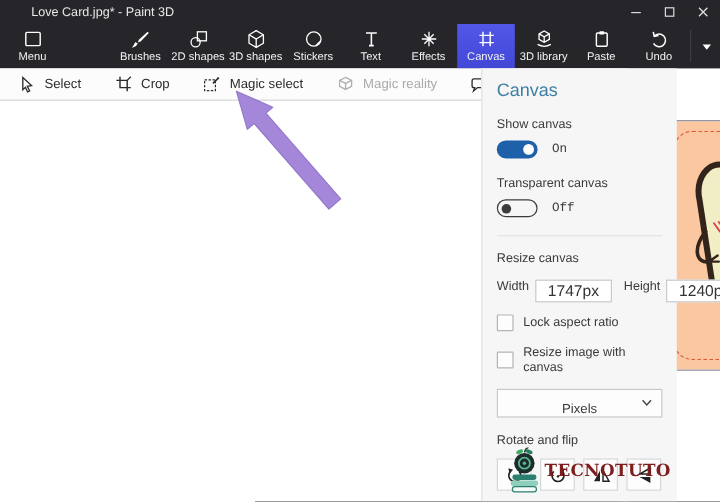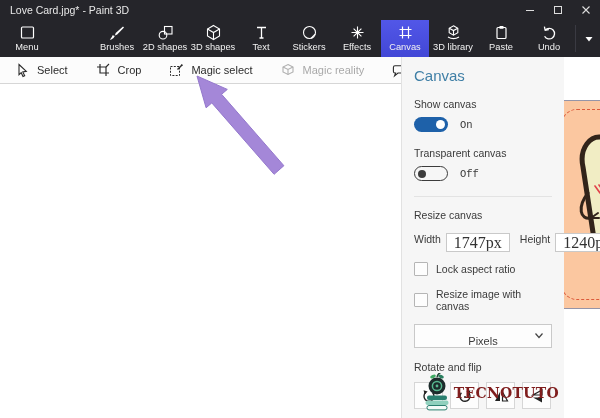--- a/index.html
+++ b/index.html
@@ -1,21 +1,21 @@
 <!DOCTYPE html>
 <html><head>
 <meta charset="utf-8">
 <style>
   html,body{margin:0;padding:0;background:#555;}
   .app{position:relative;width:600px;height:418px;overflow:hidden;background:#fff;
        font-family:"Liberation Sans",sans-serif;-webkit-font-smoothing:antialiased;}
 
   
   .titlebar{height:20px;background:#25252a;display:flex;align-items:center;color:#e8e8e8;}
-  .titlebar .title{font-size:10.5px;padding-left:10px;flex:1;white-space:nowrap;}
+  .titlebar .title{font-size:10.5px;padding-left:26px;flex:1;white-space:nowrap;}
   .winbtn{width:28px;height:20px;display:flex;align-items:center;justify-content:center;}
   .winbtn svg{display:block}
 
   
   .ribbon{height:37px;background:#25252a;display:flex;align-items:stretch;color:#f2f2f2;}
   .rb-item{display:flex;flex-direction:column;align-items:center;justify-content:flex-start;
            padding:4px 7px 0 7px;min-width:34px;cursor:default;}
   .rb-item .rb-icon{height:17px;display:flex;align-items:center;justify-content:center;}
   .rb-item .rb-label{font-size:9.3px;margin-top:1px;white-space:nowrap;}
   .rb-item.menu{margin-right:42px;padding-left:10px;}
@@ -60,22 +60,22 @@
   .toggle{width:34px;height:15px;border-radius:8px;position:relative;box-sizing:border-box;}
   .toggle.on{background:#1e61a9;}
   .toggle.on .knob{position:absolute;right:3px;top:3px;width:9px;height:9px;border-radius:50%;background:#fff;}
   .toggle.off{border:1.6px solid #3c3c3c;background:#f6f6f6;}
   .toggle.off .knob{position:absolute;left:3px;top:2.6px;width:8px;height:8px;border-radius:50%;background:#3c3c3c;}
   .toggle-state{font-size:10.5px;}
   .sp-divider{height:1px;background:#e3e3e3;margin:2px 0 12px 0;}
   .wh-row{display:flex;gap:10px;margin-bottom:10px;}
   .wh-col{display:flex;flex-direction:row;gap:5px;}
   .wh-col label{font-size:10.5px;}
-  .wh-col input{width:64px;height:19px;border:1px solid #c9c9c9;background:#fff;font-size:16px;
-                text-align:center;font-family:Liberation Serif, serif;color:#333;box-sizing:border-box;}
+  .wh-col input{width:64px;height:19px;border:1px solid #c9c9c9;background:#fff;font-size:13px;
+                text-align:center;font-family:Liberation Sans, sans-serif;color:#333;box-sizing:border-box;}
   .chk-row{display:flex;align-items:center;gap:8px;margin-bottom:12px;font-size:10.5px;}
   .checkbox{width:12px;height:12px;border:1px solid #b5b5b5;background:#fdfdfd;border-radius:1px;flex:0 0 auto;}
   .dropdown{height:22px;border:1px solid #c9c9c9;background:#fdfdfd;display:flex;align-items:flex-end;
             justify-content:center;font-size:11px;position:relative;margin-bottom:13px;}
   .dropdown .dd-chev{position:absolute;right:7px;top:7px;}
   .rot-row{display:flex;gap:7px;}
   .rot-btn{width:29px;height:27px;background:#fdfdfd;border:1px solid #d6d6d6;display:flex;
            align-items:center;justify-content:center;box-sizing:border-box;}
   .logo{position:absolute;right:5px;bottom:5px;display:flex;align-items:center;gap:4px;}
   .logo-text{font-family:"DejaVu Serif",serif;font-weight:bold;font-size:14px;color:#7f1d1d;letter-spacing:.3px;}
@@ -138,34 +138,34 @@
         <svg width="17" height="17" viewBox="0 0 17 17" fill="none" stroke="#fff" stroke-width="1.1">
             <polygon points="8.5,1.5 14.5,5 14.5,12 8.5,15.5 2.5,12 2.5,5"></polygon>
             <polyline points="2.5,5 8.5,8.5 14.5,5"></polyline>
             <line x1="8.5" y1="8.5" x2="8.5" y2="15.5"></line>
           </svg>
         </span>
       <span class="rb-label">3D shapes</span>
     </div>
     <div class="rb-item">
       <span class="rb-icon">
-        <svg width="17" height="17" viewBox="0 0 17 17" stroke="#fff" stroke-width="1.3" fill="none">
-            <path d="M4,3.5 h9 M8.5,3.5 v10.5 M6.5,14 h4"></path>
-          </svg>
-        </span>
-      <span class="rb-label">Text</span>
-    </div>
-    <div class="rb-item">
-      <span class="rb-icon">
         <svg width="17" height="17" viewBox="0 0 17 17" fill="none" stroke="#fff" stroke-width="1.1">
             <circle cx="8.5" cy="8.5" r="6"></circle>
             <line x1="10.2" y1="14.1" x2="14.1" y2="10.2"></line>
           </svg>
         </span>
       <span class="rb-label">Stickers</span>
+    </div>
+    <div class="rb-item">
+      <span class="rb-icon">
+        <svg width="17" height="17" viewBox="0 0 17 17" stroke="#fff" stroke-width="1.3" fill="none">
+            <path d="M4,3.5 h9 M8.5,3.5 v10.5 M6.5,14 h4"></path>
+          </svg>
+        </span>
+      <span class="rb-label">Text</span>
     </div>
     <div class="rb-item">
       <span class="rb-icon">
         <svg width="17" height="17" viewBox="0 0 17 17" stroke="#fff" stroke-width="1.1">
             <path d="M8.5,2.5 v12 M2.5,8.5 h12 M4.6,4.6 l7.8,7.8 M12.4,4.6 l-7.8,7.8"></path>
           </svg>
         </span>
       <span class="rb-label">Effects</span>
     </div>
     <div class="rb-item active">

